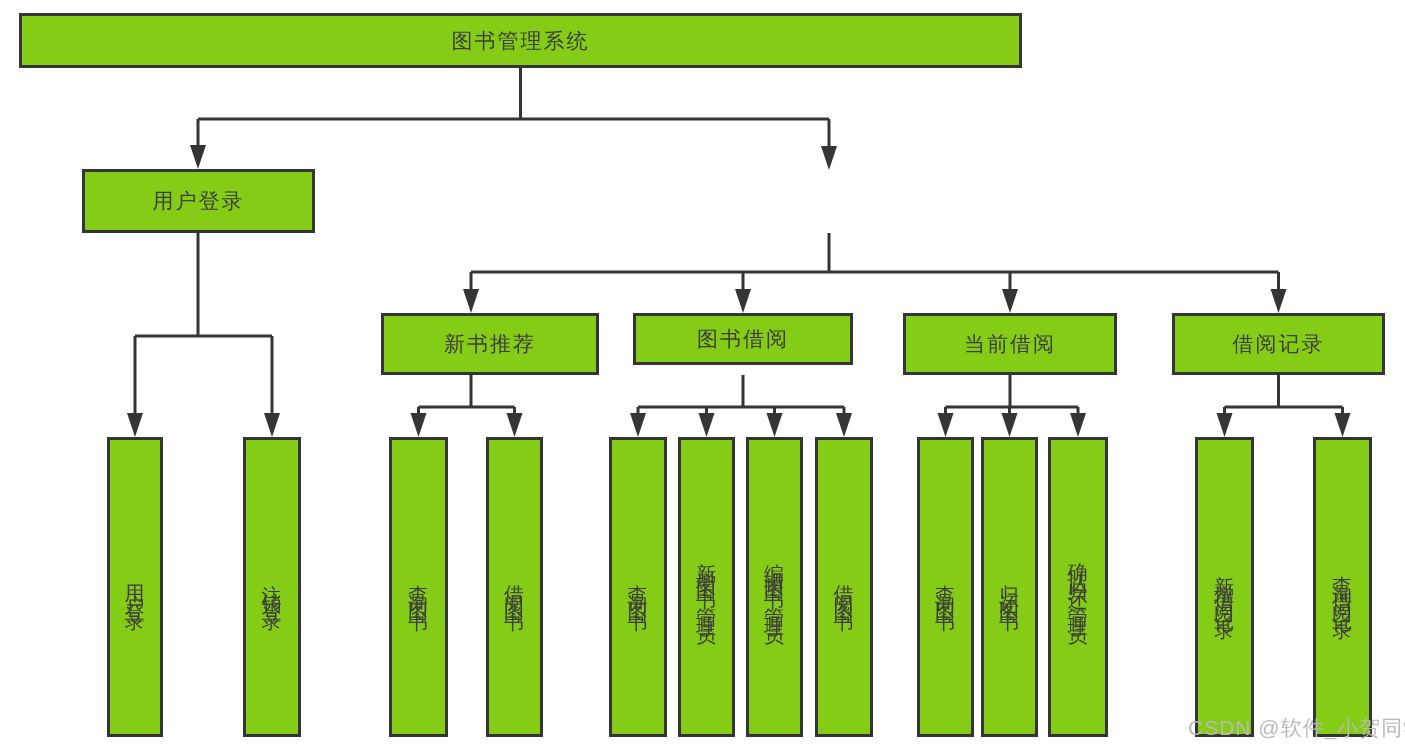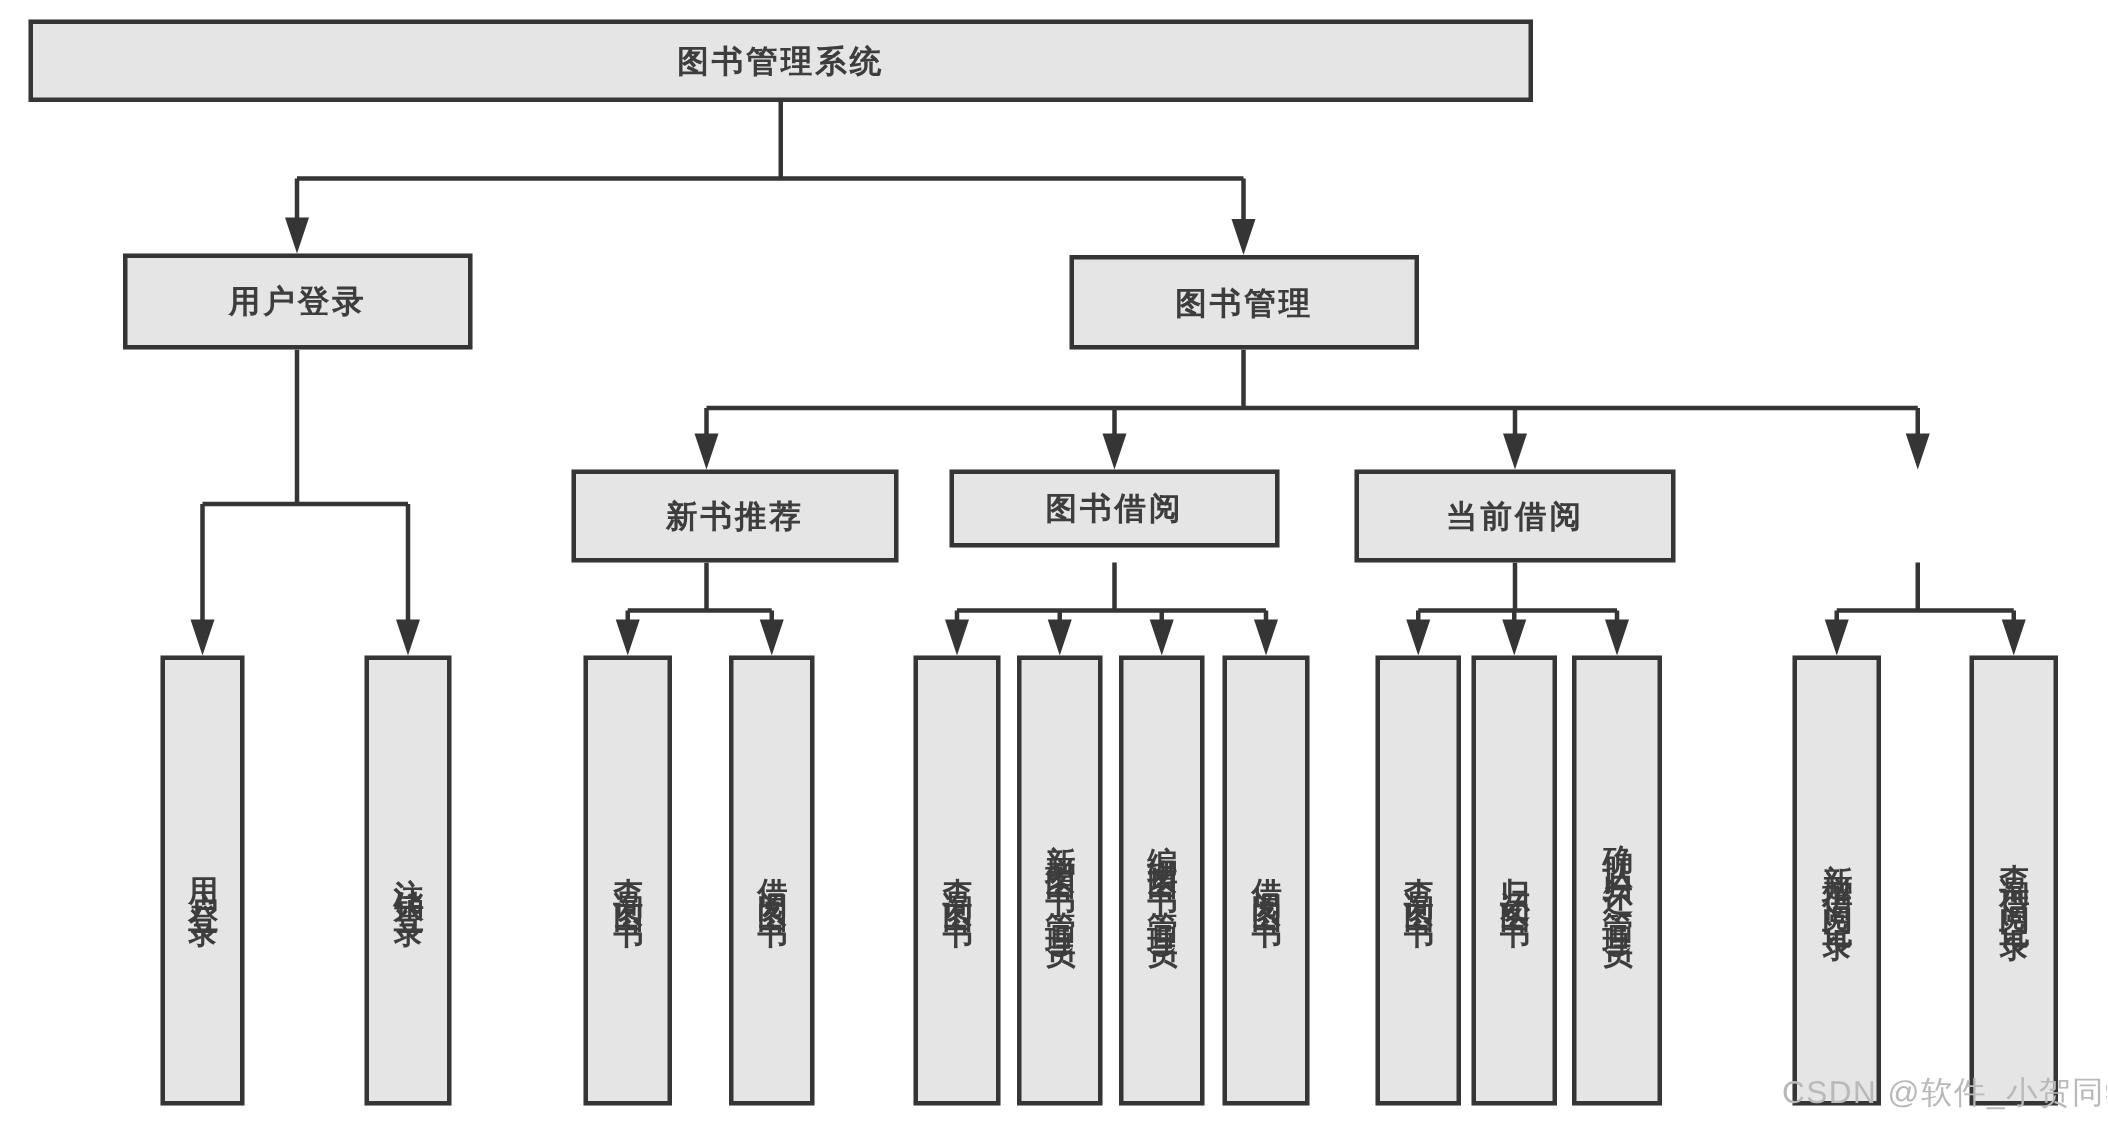--- a/index.html
+++ b/index.html
@@ -8,24 +8,23 @@
     position:relative;
     width:1405px; height:747px;
     background:#ffffff;
     font-family:"Liberation Sans","DejaVu Sans",sans-serif;
     overflow:hidden;
   }
   svg.wires { position:absolute; left:0; top:0; width:1405px; height:747px; }
   .node {
     position:absolute;
     border:3px solid #353535;
-    background:#e5e5e5;
+    background:#84cc16;
     display:flex; align-items:center; justify-content:center;
     color:#3d3d3d;
-    font-weight:bold;
   }
   .node.h span { font-size:21px; letter-spacing:2px; white-space:nowrap; }
   .node.leaf { top:437px; height:300px; }
   .node.leaf span.vtext {
     writing-mode:vertical-rl;
     text-orientation:mixed;
     font-size:20px;
     letter-spacing:9px;
     line-height:1;
     white-space:nowrap;
@@ -77,32 +76,32 @@
     </g>
   </svg>
 
   <div class="node h" style="left:19px;top:13px;width:1003px;height:55px">
     <span>图书管理系统</span>
   </div>
 
   <div class="node h" style="left:82px;top:169px;width:233px;height:64px">
     <span>用户登录</span>
   </div>
-  <div class="node h" style="left:713px;top:170px;width:233px;height:63px">
-    <span>图书管理</span>
-  </div>
 
   <div class="node h" style="left:381px;top:313px;width:218px;height:62px">
     <span>新书推荐</span>
   </div>
   <div class="node h" style="left:633px;top:313px;width:220px;height:52px">
     <span>图书借阅</span>
   </div>
   <div class="node h" style="left:903px;top:313px;width:214px;height:62px">
     <span>当前借阅</span>
+  </div>
+  <div class="node h" style="left:1172px;top:313px;width:213px;height:62px">
+    <span>借阅记录</span>
   </div>
 
   <div class="node leaf" style="left:107px;width:56px">
     <span class="vtext">用户登录</span>
   </div>
   <div class="node leaf" style="left:243px;width:58px">
     <span class="vtext">注销登录</span>
   </div>
   <div class="node leaf" style="left:389px;width:59px">
     <span class="vtext">查询图书</span>

